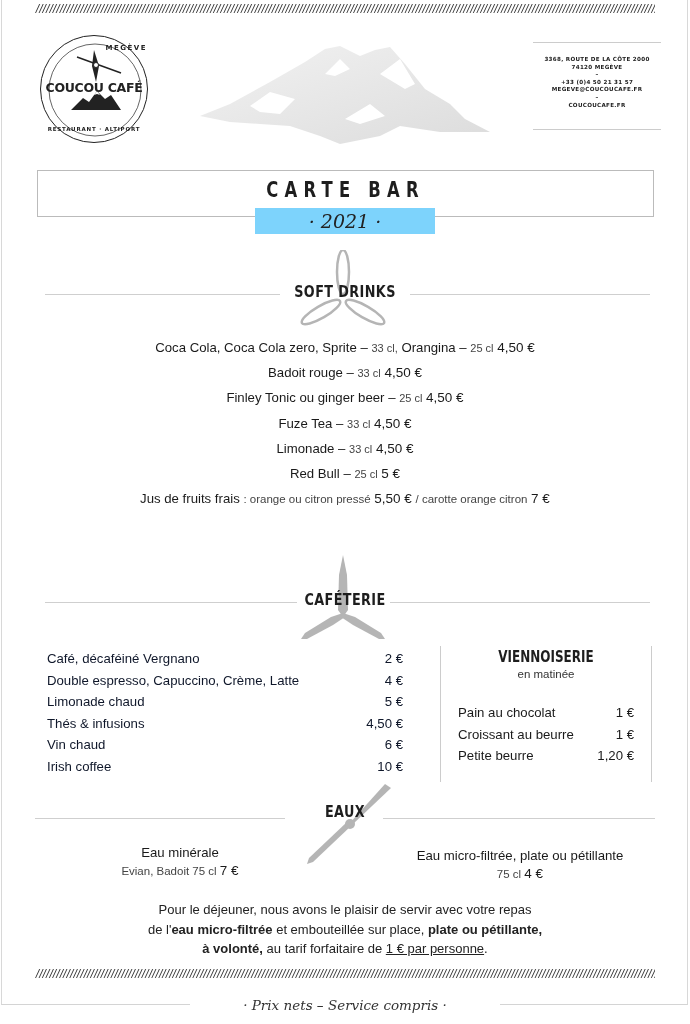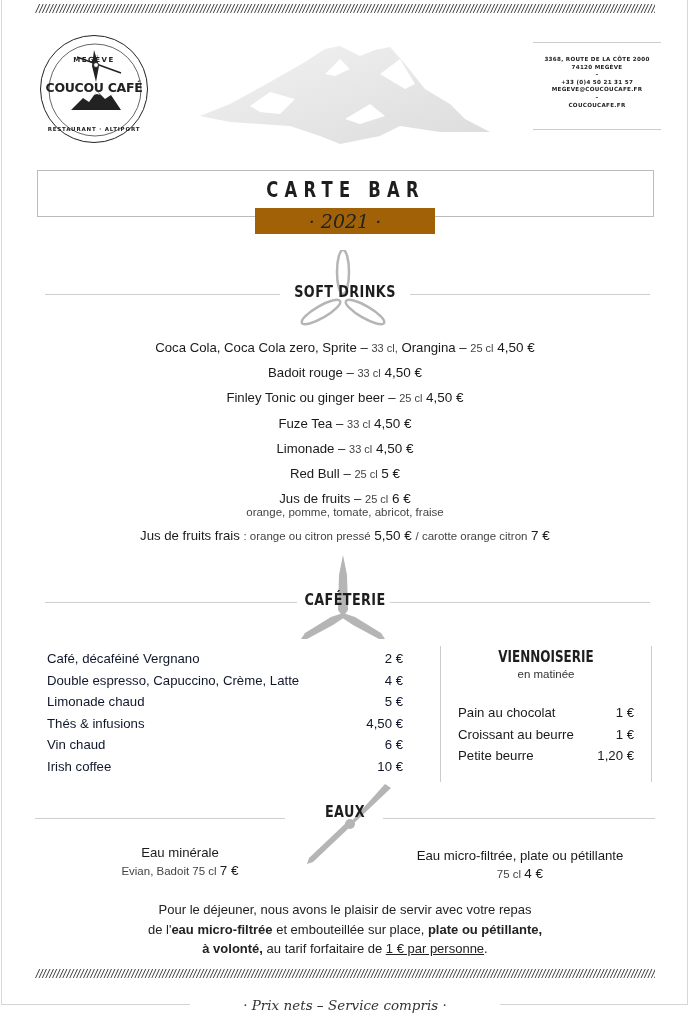--- a/index.html
+++ b/index.html
@@ -11,42 +11,42 @@
 
   .hatch { position: absolute; left: 35px; width: 620px; height: 10px; overflow: hidden;
     font-family: "DejaVu Sans Mono", monospace; font-size: 10px; line-height: 10px; letter-spacing: -2.6px;
     color: #333; white-space: nowrap; font-style: italic; }
   .hatch.top { top: 4px; }
   .hatch.bottom { top: 969px; }
 
   
   .logo { position: absolute; left: 40px; top: 35px; width: 108px; height: 108px; border-radius: 50%;
     border: 1.5px solid #222; background: #fff; }
-  .logo .txt-top { position: absolute; top: 20px; left: 0; width: 100%; text-align: center;
+  .logo .txt-top { position: absolute; top: 8px; left: 0; width: 100%; text-align: right;
     font-family: "DejaVu Sans", sans-serif; font-size: 7px; font-weight: bold; letter-spacing: 1.5px; color: #222; }
   .logo .txt-main { position: absolute; top: 44px; left: 0; width: 100%; text-align: center;
     font-family: "DejaVu Sans", sans-serif; font-size: 12.5px; font-weight: bold; color: #222; letter-spacing: -0.3px; }
   .logo .txt-bottom { position: absolute; bottom: 10px; left: 0; width: 100%; text-align: center;
     font-family: "DejaVu Sans", sans-serif; font-size: 5.5px; font-weight: bold; letter-spacing: 0.8px; color: #222; }
   .logo svg { position: absolute; left: 0; top: 0; }
 
   .mountain-art { position: absolute; left: 200px; top: 44px; width: 310px; height: 115px; }
 
   
   .address { position: absolute; left: 533px; top: 42px; width: 128px; height: 88px;
     border-top: 1px solid #ccc; border-bottom: 1px solid #ccc; text-align: center;
     font-family: "DejaVu Sans", sans-serif; font-size: 5.6px; font-weight: bold; line-height: 7.6px;
     color: #222; letter-spacing: 0.3px; padding-top: 13px; }
   .address .line { display: block; }
 
   
   .title-box { position: absolute; left: 37px; top: 170px; width: 617px; height: 47px; border: 1px solid #bbb; }
   .title-box .title { position: absolute; left: 0; top: 7px; width: 100%; text-align: center;
     font-family: "DejaVu Sans", sans-serif; font-size: 21px; font-weight: bold; letter-spacing: 8px; color: #1e1e1e; transform: scaleX(0.78); }
-  .year { position: absolute; left: 255px; top: 208px; width: 180px; height: 26px; background: #a16207; text-align: center;
+  .year { position: absolute; left: 255px; top: 208px; width: 180px; height: 26px; background: #7dd3fc; text-align: center;
     font-family: "DejaVu Serif", serif; font-style: italic; font-size: 19px; color: #222; line-height: 26px; }
 
   
   .section-header { position: absolute; left: 35px; width: 620px; height: 90px; }
   .section-header .rule { position: absolute; top: 0; height: 1px; background: #cfcfcf; }
   .section-header .label { position: absolute; left: 0; width: 100%; text-align: center;
     font-family: "DejaVu Sans", sans-serif; font-weight: bold; font-size: 16px; color: #1e1e1e; transform: scaleX(0.8); letter-spacing: 0.5px; }
   .section-header svg { position: absolute; }
 
   
@@ -170,26 +170,20 @@
   </div>
   <div class="soft-item">
     <span class="name">Limonade –</span>
     <span class="vol">33 cl</span>
     <span class="price">4,50 €</span>
   </div>
   <div class="soft-item">
     <span class="name">Red Bull –</span>
     <span class="vol">25 cl</span>
     <span class="price">5 €</span>
-  </div>
-  <div class="soft-item with-sub">
-    <span class="name">Jus de fruits –</span>
-    <span class="vol">25 cl</span>
-    <span class="price">6 €</span>
-    <span class="sub">orange, pomme, tomate, abricot, fraise</span>
   </div>
   <div class="soft-item">
     <span class="name">Jus de fruits frais</span>
     <span class="note">: orange ou citron pressé</span>
     <span class="price">5,50 €</span>
     <span class="note">/ carotte orange citron</span>
     <span class="price">7 €</span>
   </div>
 </div>
 

